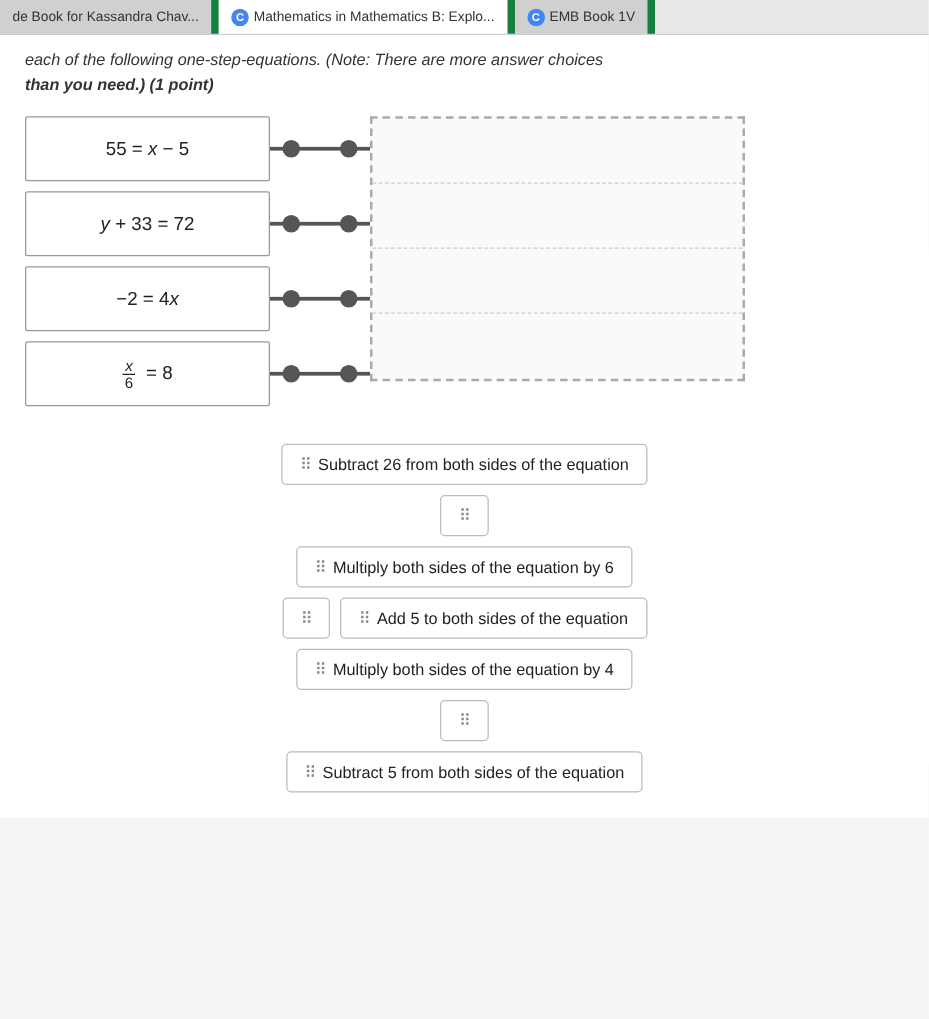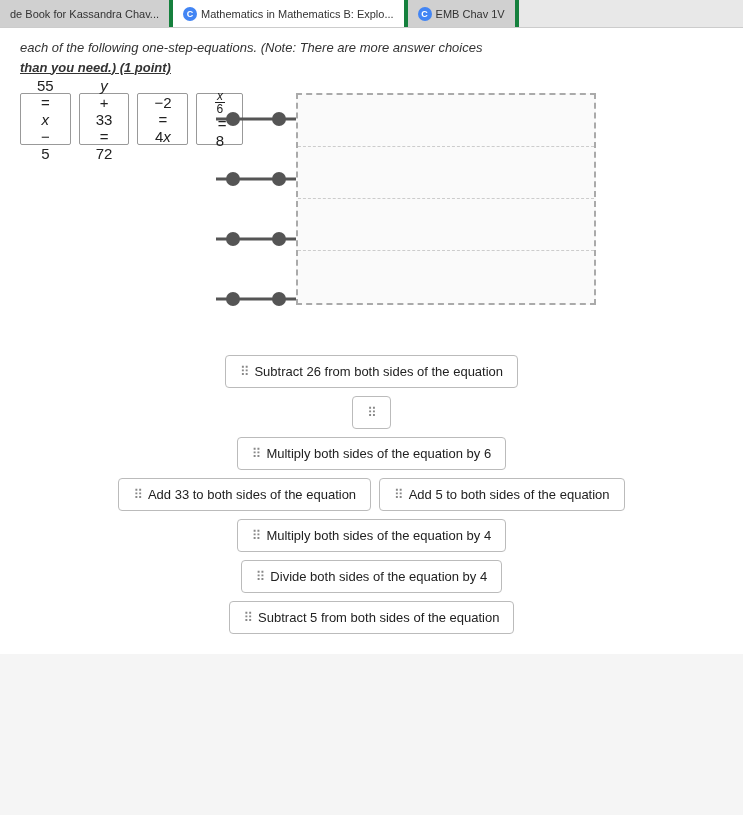--- a/index.html
+++ b/index.html
@@ -18,21 +18,21 @@
       align-items: center;
       font-size: 11px;
       border-bottom: 1px solid #ccc;
     }
     .browser-tab {
       padding: 0 10px;
       height: 100%;
       display: flex;
       align-items: center;
       background: #fff;
-      border-right: 4px solid #15803d;
+      border-right: 6px solid #15803d;
       font-size: 11px;
       color: #333;
     }
     .browser-tab.gray {
       background: #d0d0d0;
     }
     .c-icon {
       display: inline-block;
       width: 14px;
       height: 14px;
@@ -55,34 +55,33 @@
       font-size: 13px;
       color: #333;
       margin-bottom: 16px;
       line-height: 1.5;
     }
     .header-text .italic {
       font-style: italic;
     }
     .header-text .bold {
       font-weight: bold;
-      text-decoration: underline;
     }
 
     .matching-area {
       display: flex;
       align-items: flex-start;
       gap: 0;
       margin-bottom: 30px;
       position: relative;
     }
 
     .left-column {
       display: flex;
-      flex-direction: row;
+      flex-direction: column;
       gap: 8px;
       width: 196px;
     }
 
     .equation-box {
       border: 1.5px solid #999;
       background: #fff;
       padding: 10px 16px;
       font-size: 15px;
       color: #222;
@@ -227,21 +226,21 @@
 <div class="browser-tabs">
   <div class="browser-tab gray">
     <span>de Book for Kassandra Chav...</span>
   </div>
   <div class="browser-tab">
     <span class="c-icon">C</span>
     <span>Mathematics in Mathematics B: Explo...</span>
   </div>
   <div class="browser-tab gray">
     <span class="c-icon">C</span>
-    <span>EMB Chav 1V</span>
+    <span>EMB Book 1V</span>
   </div>
 </div>
 
 <div class="page-content">
   <div class="header-text">
     <span class="italic">each of the following one-step-equations. (Note: There are more answer choices</span><br>
     <span class="italic bold">than you need.) (1 point)</span>
   </div>
 
   <div class="matching-area">
@@ -316,39 +315,37 @@
     <div class="answer-row">
       <div class="answer-btn">
         <span class="drag-icon">⠿</span>
         <span>Multiply both sides of the equation by 6</span>
       </div>
     </div>
 
     <div class="answer-row">
       <div class="answer-btn">
         <span class="drag-icon">⠿</span>
-        <span>Add 33 to both sides of the equation</span>
       </div>
       <div class="answer-btn">
         <span class="drag-icon">⠿</span>
         <span>Add 5 to both sides of the equation</span>
       </div>
     </div>
 
     <div class="answer-row">
       <div class="answer-btn">
         <span class="drag-icon">⠿</span>
         <span>Multiply both sides of the equation by 4</span>
       </div>
     </div>
 
     <div class="answer-row">
       <div class="answer-btn">
         <span class="drag-icon">⠿</span>
-        <span>Divide both sides of the equation by 4</span>
       </div>
     </div>
 
     <div class="answer-row">
       <div class="answer-btn">
         <span class="drag-icon">⠿</span>
         <span>Subtract 5 from both sides of the equation</span>
       </div>
     </div>
   </div>

